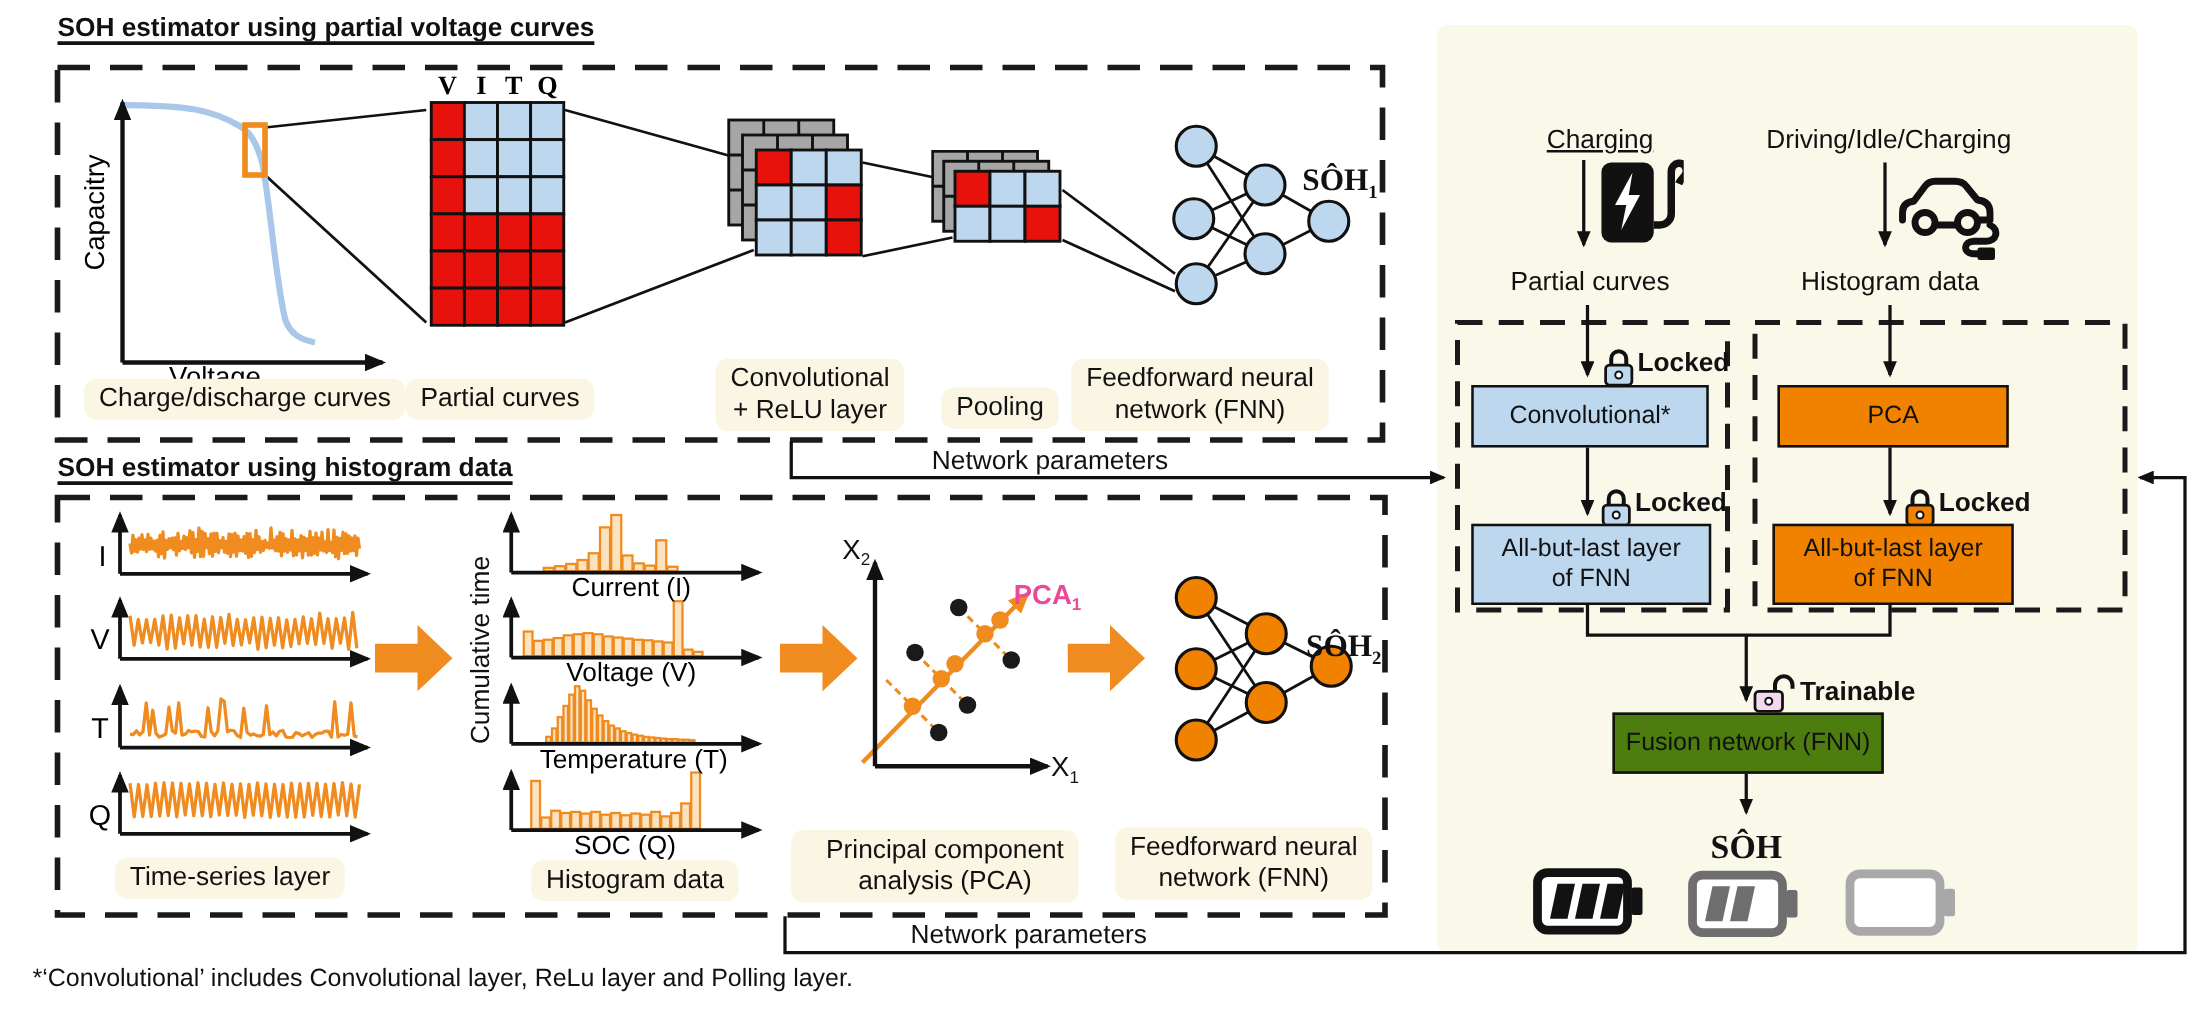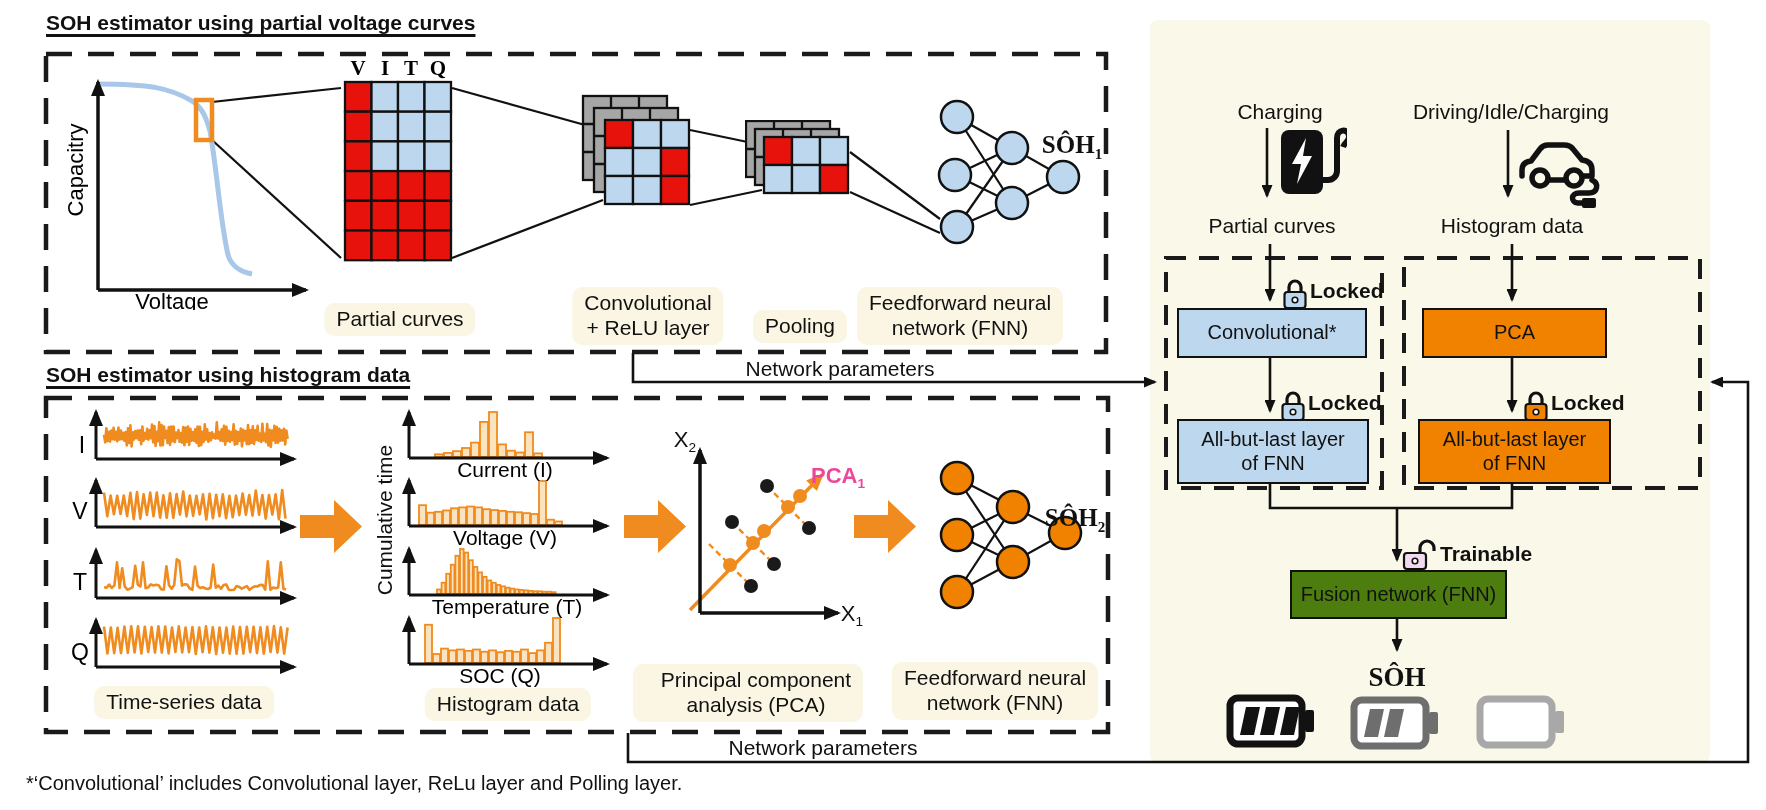--- a/index.html
+++ b/index.html
@@ -169,20 +169,21 @@
       <circle cx="32" cy="32" r="16"></circle>
         <circle cx="30" cy="90" r="16"></circle>
         <circle cx="32" cy="142" r="16"></circle>
       <circle cx="87" cy="63" r="16"></circle>
         <circle cx="87" cy="118" r="16"></circle>
       <circle cx="138" cy="92" r="16"></circle>
     </g>
   </svg>
   <div class="abs soh" style="left:1072px;top:131px;"><span>SÔH</span><sub>1</sub></div>
 
+  <div class="abs pill" style="left:196px;top:303px;">Charge/discharge curves</div>
   <div class="abs pill" style="left:400px;top:303px;">Partial curves</div>
   <div class="abs pill" style="left:648px;top:287px;">Convolutional
 + ReLU layer</div>
   <div class="abs pill" style="left:800px;top:310px;">Pooling</div>
   <div class="abs pill" style="left:960px;top:287px;">Feedforward neural
 network (FNN)</div>
   <div class="abs lbl" style="left:840px;top:357px;">Network parameters</div>
 
   <div class="abs title" style="left:46px;top:362px;">SOH estimator using histogram data</div>
 
@@ -207,21 +208,21 @@
         <polyline points="44.0,185.3 46.6,185.7 49.2,182.6 51.8,185.9 54.4,183.3 57.0,160.4 59.6,186.0 62.2,166.2 64.8,184.7 67.4,187.7 70.0,186.6 72.6,185.2 75.2,163.7 77.8,182.6 80.4,184.5 83.0,160.3 85.6,186.1 88.2,185.4 90.8,182.4 93.4,183.5 96.0,182.8 98.6,183.2 101.2,187.2 103.8,187.6 106.4,164.2 109.0,183.3 111.6,186.7 114.2,182.9 116.8,157.2 119.4,159.1 122.0,183.5 124.6,182.2 127.2,182.6 129.8,186.5 132.4,187.9 135.0,164.6 137.6,183.7 140.2,186.1 142.8,185.2 145.4,186.5 148.0,187.0 150.6,185.6 153.2,162.6 155.8,185.8 158.4,183.6 161.0,186.8 163.6,183.0 166.2,182.4 168.8,187.7 171.4,188.0 174.0,187.8 176.6,184.1 179.2,184.9 181.8,186.7 184.4,185.3 187.0,184.2 189.6,187.9 192.2,185.6 194.8,184.4 197.4,184.5 200.0,183.0 202.6,182.9 205.2,187.7 207.8,159.4 210.4,187.6 213.0,185.6 215.6,186.2 218.2,185.4 220.8,160.3 223.4,186.7 226.0,187.6" fill="none" stroke="#EF8B1F" stroke-width="2.6" stroke-linejoin="round"></polyline>
       </g>
     <g id="wave-Q">
         <polyline points="44.0,224.6 47.4,251.5 50.8,225.6 54.2,251.2 57.6,225.8 61.0,251.2 64.4,224.6 67.8,250.9 71.2,224.2 74.6,250.5 78.0,224.4 81.4,251.5 84.8,224.7 88.2,250.0 91.6,225.1 95.0,250.6 98.4,224.2 101.8,250.6 105.2,224.5 108.6,251.4 112.0,225.5 115.4,250.0 118.8,224.4 122.2,250.4 125.6,225.5 129.0,250.2 132.4,225.1 135.8,252.0 139.2,225.5 142.6,250.2 146.0,224.3 149.4,250.6 152.8,225.2 156.2,252.0 159.6,225.5 163.0,250.8 166.4,225.6 169.8,251.7 173.2,224.6 176.6,251.8 180.0,225.0 183.4,251.6 186.8,224.7 190.2,250.3 193.6,224.7 197.0,251.2 200.4,225.4 203.8,251.6 207.2,224.8 210.6,250.0 214.0,224.1 217.4,250.7 220.8,225.3 224.2,251.7 227.6,225.5" fill="none" stroke="#EF8B1F" stroke-width="2.6" stroke-linejoin="round"></polyline>
       </g>
     <text x="22" y="51" font-size="23" text-anchor="middle">I</text>
     <text x="20" y="117" font-size="23" text-anchor="middle">V</text>
     <text x="20" y="188" font-size="23" text-anchor="middle">T</text>
     <text x="20" y="258" font-size="23" text-anchor="middle">Q</text>
   </svg>
-  <div class="abs pill" style="left:184px;top:686px;">Time-series data</div>
+  <div class="abs pill" style="left:184px;top:686px;">Time-series layer</div>
 
   <svg class="abs" style="left:300px;top:498px;" width="64" height="57" viewBox="0 0 64 57">
       <polygon points="0,17 34,17 34,2 62,28.5 34,55 34,40 0,40" fill="#EF8B1F"></polygon>
     </svg>
   <svg class="abs" style="left:624px;top:498px;" width="64" height="57" viewBox="0 0 64 57">
       <polygon points="0,17 34,17 34,2 62,28.5 34,55 34,40 0,40" fill="#EF8B1F"></polygon>
     </svg>
   <svg class="abs" style="left:854px;top:498px;" width="64" height="57" viewBox="0 0 64 57">
       <polygon points="0,17 34,17 34,2 62,28.5 34,55 34,40 0,40" fill="#EF8B1F"></polygon>
     </svg>
@@ -375,21 +376,21 @@
 
   <div class="abs pill" style="left:748px;top:664px;padding-left:28px;">Principal component
 analysis (PCA)</div>
   <div class="abs pill" style="left:995px;top:662px;">Feedforward neural
 network (FNN)</div>
   <div class="abs lbl" style="left:823px;top:736px;">Network parameters</div>
 
   <div class="abs" style="left:26px;top:772px;font-size:20px;">*‘Convolutional’ includes Convolutional layer, ReLu layer and Polling layer.</div>
 
 
-  <div class="abs lbl" style="left:1280px;top:100px;">Charging</div>
+  <div class="abs lbl" style="left:1280px;top:100px;text-decoration:underline;">Charging</div>
   <div class="abs lbl" style="left:1511px;top:100px;">Driving/Idle/Charging</div>
 
   <svg class="abs" style="left:1281px;top:118px;" width="66" height="86" viewBox="0 0 66 86">
     <rect x="0" y="12" width="42" height="64" rx="8" fill="#111"></rect>
     <polygon points="25,20 11,46 20,46 16,66 31,38 22,38" fill="#fff"></polygon>
     <path d="M42,62 h5 a9,9 0 0 0 9,-9 V30" fill="none" stroke="#111" stroke-width="6"></path>
     <path d="M56,30 v-10 c0,-9 11,-10 12,-2 c0.8,5 -4,6 -6,11" fill="none" stroke="#111" stroke-width="6"></path>
   </svg>
 
   <svg class="abs" style="left:1516px;top:130px;" width="92" height="84" viewBox="0 0 92 84">

